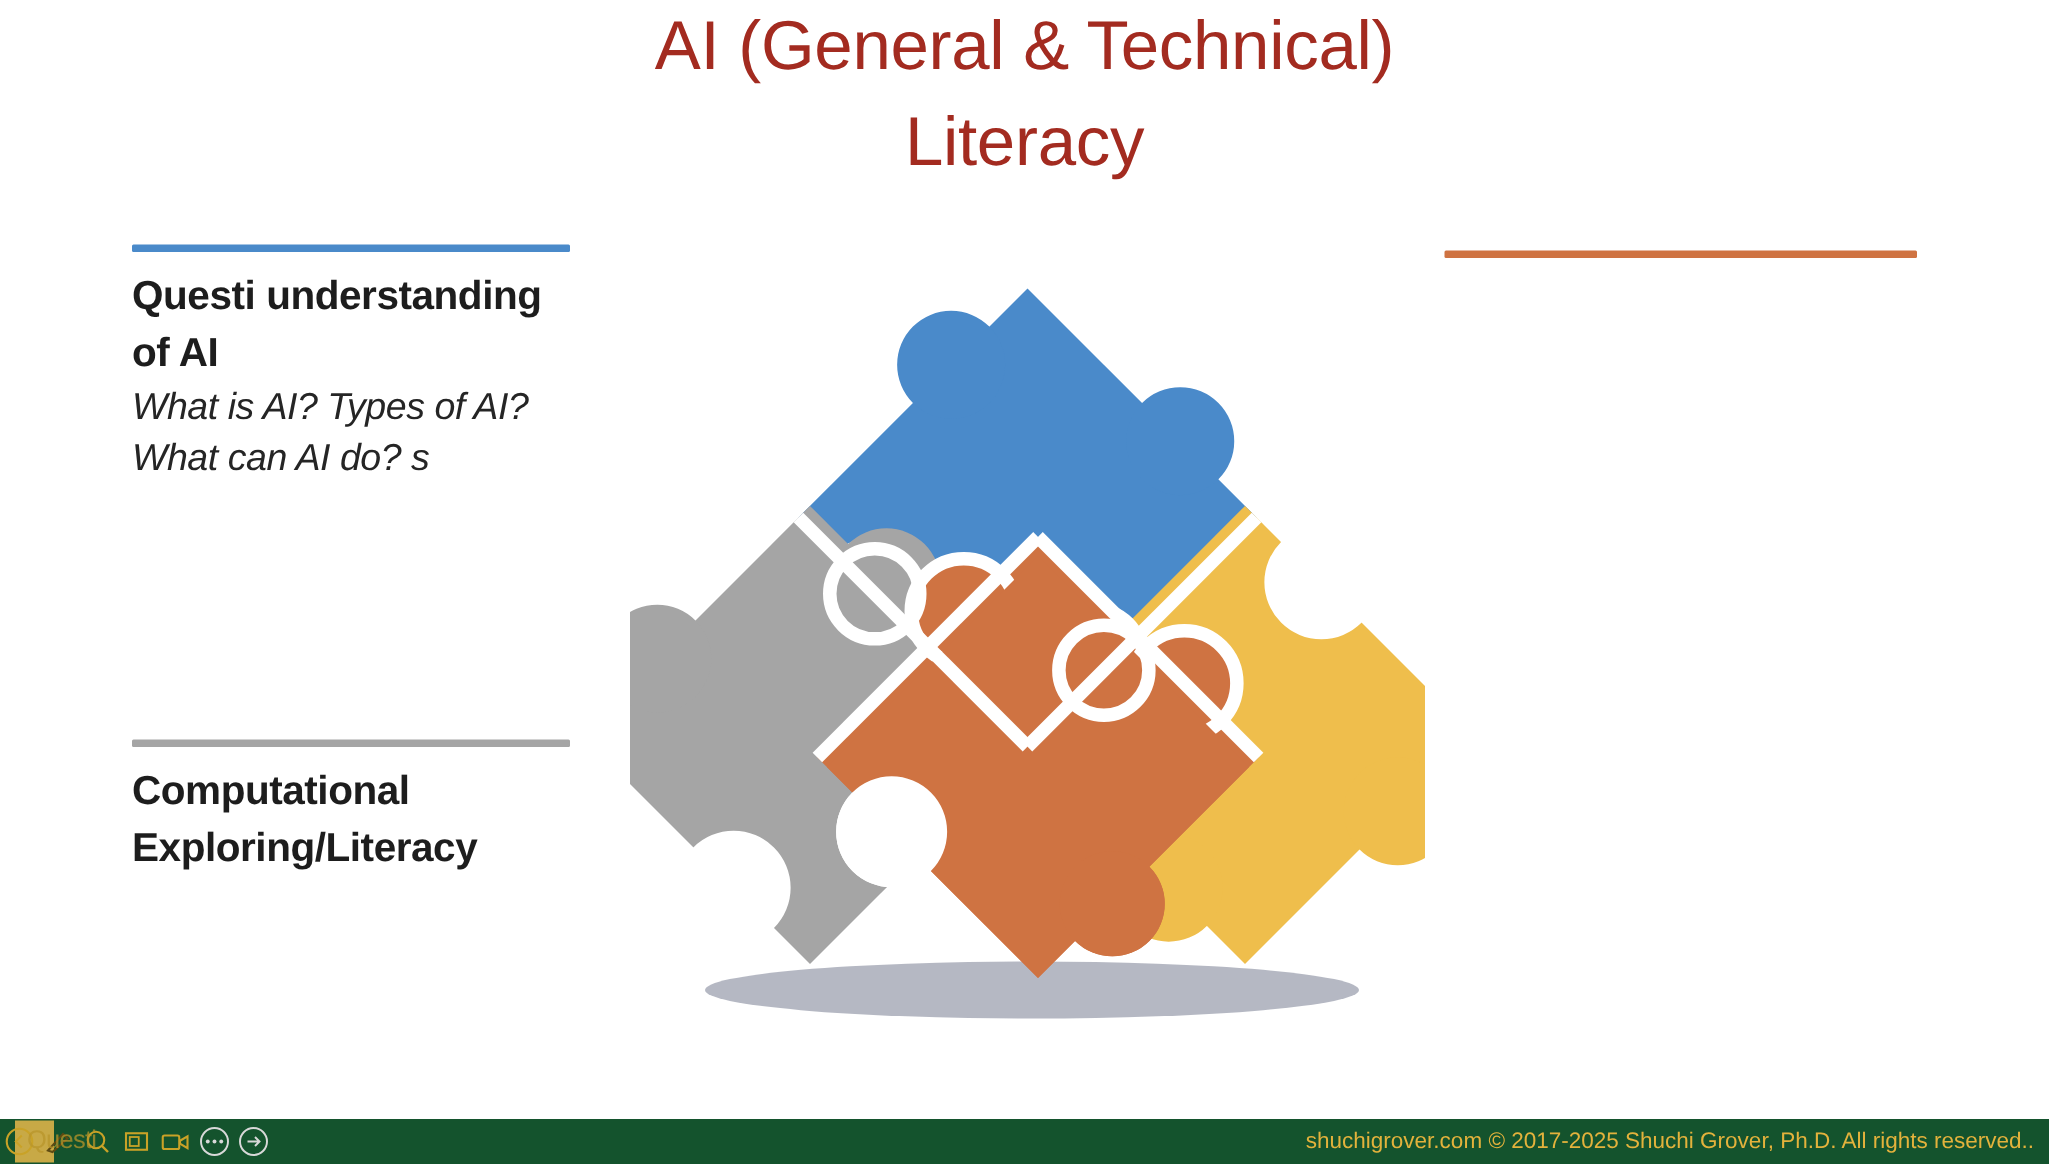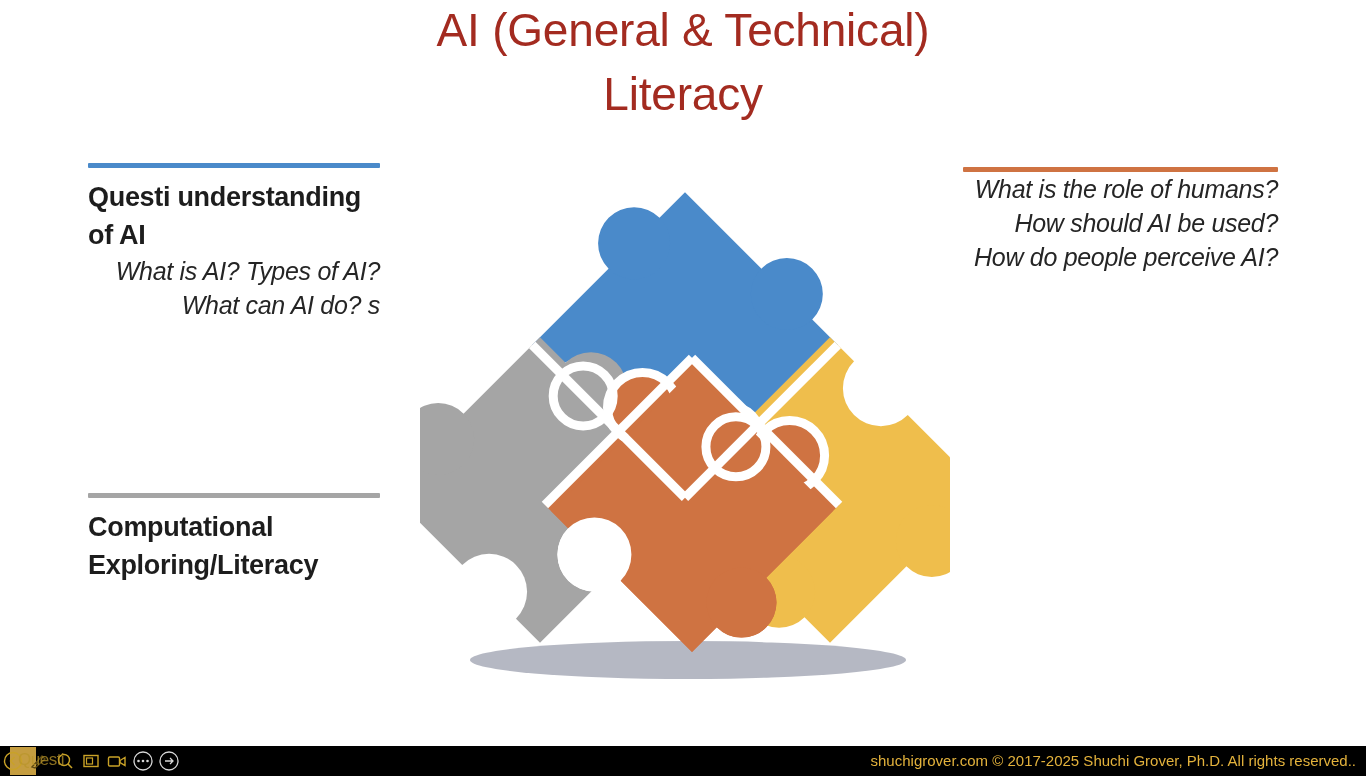--- a/index.html
+++ b/index.html
@@ -62,21 +62,20 @@
   }
 
   .block-body {
     font-size: 25px;
     line-height: 34px;
     font-style: italic;
     font-weight: 400;
     color: #252525;
     letter-spacing: -0.3px;
     white-space: pre-line;
-    text-align: right;
   }
 
   #block-basic      { left: 88px;  top: 163px; width: 292px; }
   #block-ethics     { left: 963px; top: 167px; width: 315px; }
   #block-computational { left: 88px; top: 493px; width: 292px; }
   #block-data       { left: 963px; top: 487px; width: 315px; }
 
   
   #puzzle {
     position: absolute;
@@ -86,21 +85,21 @@
     height: 580px;
   }
 
   
   #statusbar {
     position: absolute;
     left: 0;
     top: 746px;
     width: 1366px;
     height: 30px;
-    background: #000000;
+    background: #14532d;
     overflow: hidden;
     padding-left: 36px;
   }
 
   #statusbar-tools {
     position: absolute;
     left: 0; top: 0;
     height: 30px;
     display: flex;
     align-items: center;
@@ -237,23 +236,20 @@
   <div class="block" id="block-basic">
     <div class="accent-bar" style="background:#4a8aca"></div>
     <div class="block-heading">Questi understanding
 of AI</div>
     <div class="block-body">What is AI? Types of AI?
 What can AI do? s</div>
   </div>
 
   <div class="block" id="block-ethics">
     <div class="accent-bar" style="background:#cf7342"></div>
-    <div class="block-body">What is the role of humans?
-How should AI be used?
-How do people perceive AI?</div>
   </div>
 
   <div class="block" id="block-computational">
     <div class="accent-bar" style="background:#a5a5a5"></div>
     <div class="block-heading">Computational
 Exploring/Literacy</div>
   </div>
 
 
 </div>

